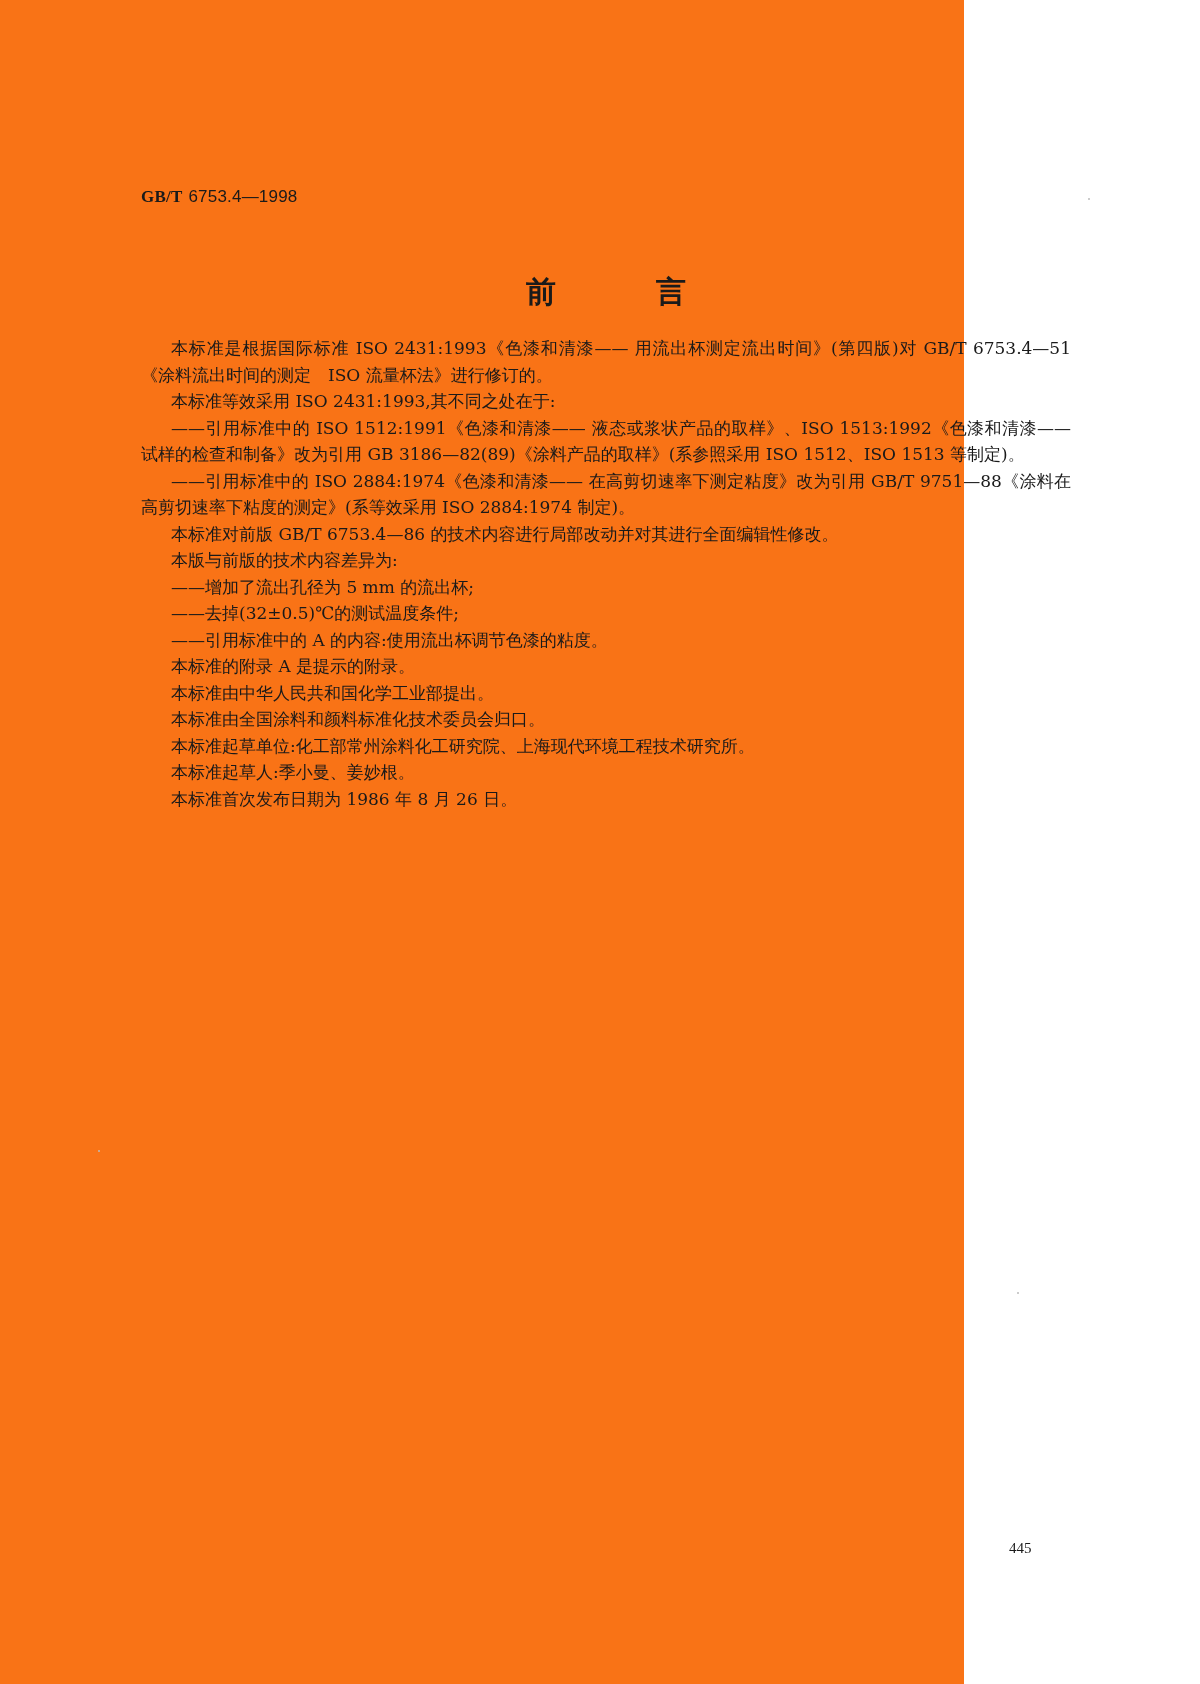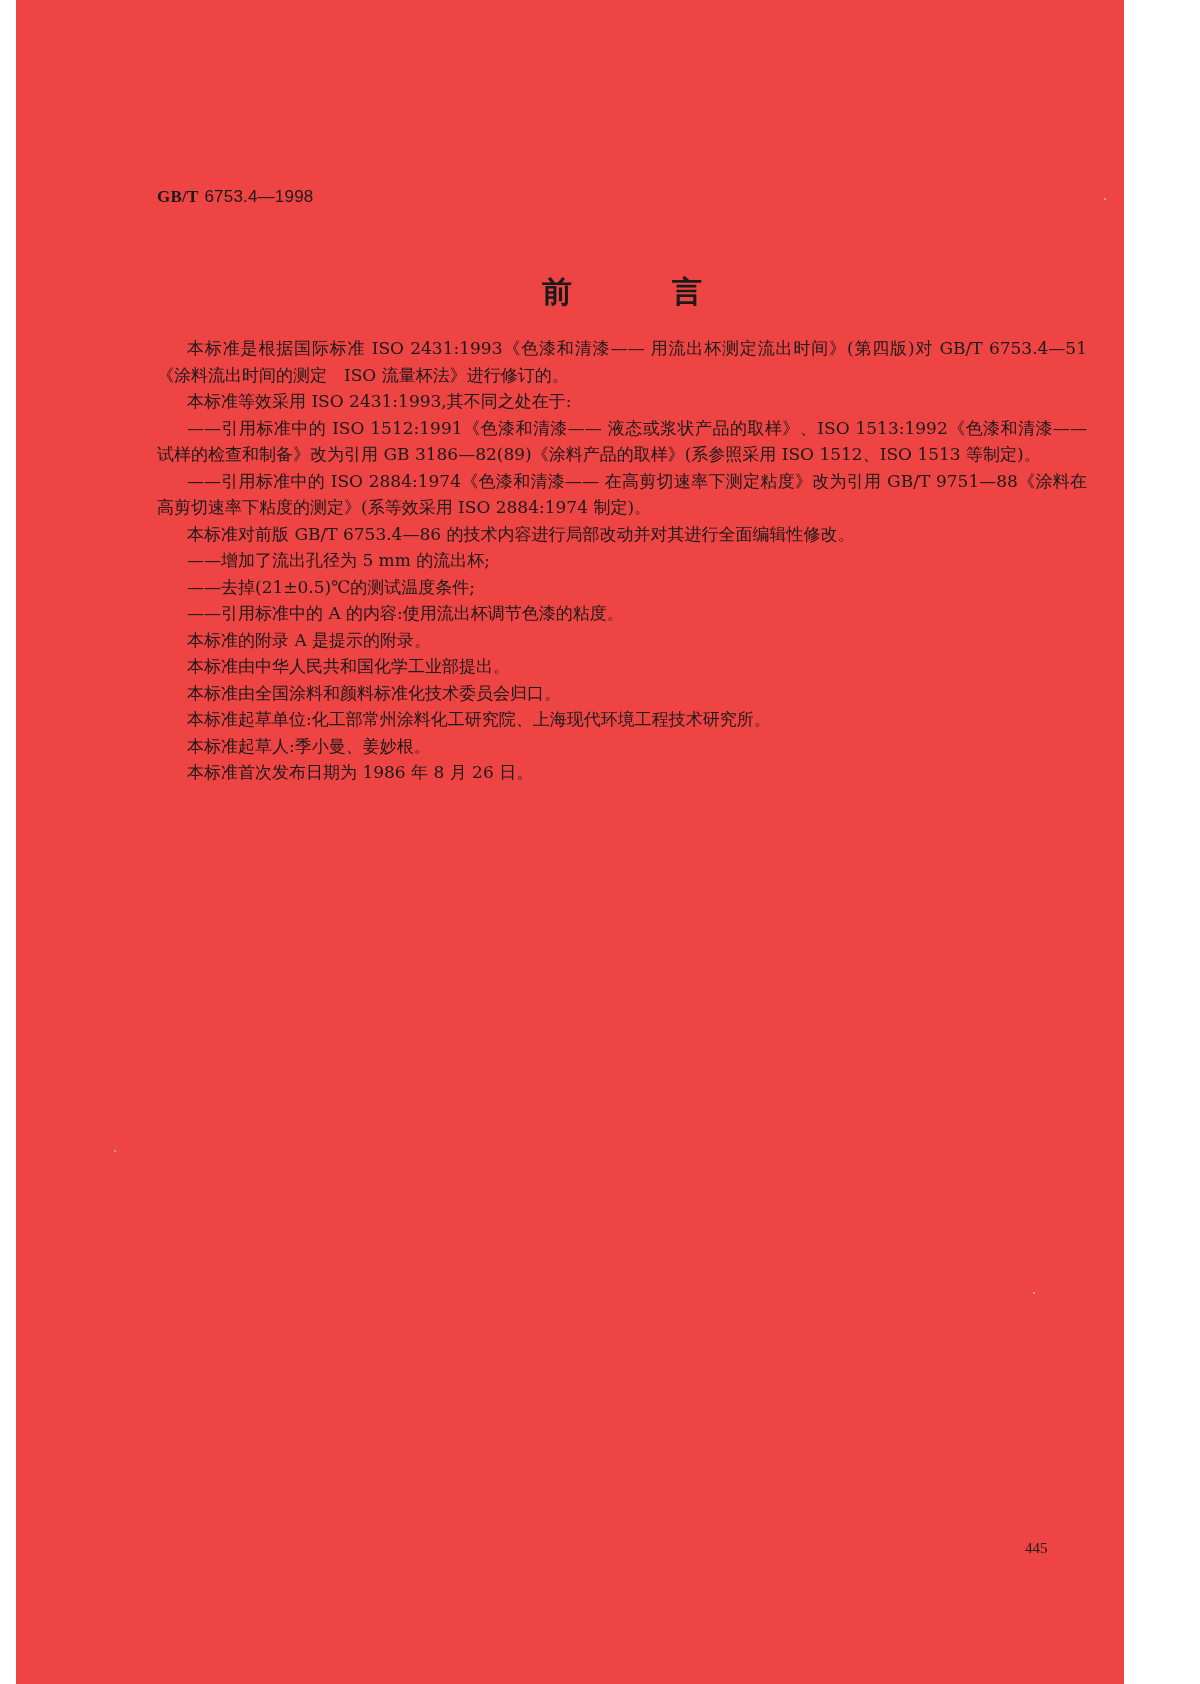--- a/index.html
+++ b/index.html
@@ -10,23 +10,23 @@
   body {
     width: 1200px;
     height: 1684px;
     position: relative;
     overflow: hidden;
     color: #1a1a1a;
     font-family: "DejaVu Serif", "Liberation Serif", serif;
   }
   .page {
     position: absolute;
-    left: 16px; top: 0;
-    width: 1108px; height: 1684px;
-    background: #ef4444;
+    left: 0; top: 0;
+    width: 964px; height: 1684px;
+    background: #f97316;
   }
   .std-number {
     position: absolute;
     left: 141px;
     top: 186px;
     font-size: 17px;
     letter-spacing: 0.2px;
   }
   .std-number .prefix {
     font-family: "Liberation Serif", serif;
@@ -90,22 +90,23 @@
   </div>
 
   <div class="title">前言</div>
 
   <div class="body-text">
     <p class="para wrap-justify">本标准是根据国际标准 ISO 2431:1993《色漆和清漆—— 用流出杯测定流出时间》(第四版)对 GB/T 6753.4—51《涂料流出时间的测定　ISO 流量杯法》进行修订的。</p>
     <p class="para">本标准等效采用 ISO 2431:1993,其不同之处在于:</p>
     <p class="para wrap-justify">——引用标准中的 ISO 1512:1991《色漆和清漆—— 液态或浆状产品的取样》、ISO 1513:1992《色漆和清漆—— 试样的检查和制备》改为引用 GB 3186—82(89)《涂料产品的取样》(系参照采用 ISO 1512、ISO 1513 等制定)。</p>
     <p class="para wrap-justify">——引用标准中的 ISO 2884:1974《色漆和清漆—— 在高剪切速率下测定粘度》改为引用 GB/T 9751—88《涂料在高剪切速率下粘度的测定》(系等效采用 ISO 2884:1974 制定)。</p>
     <p class="para">本标准对前版 GB/T 6753.4—86 的技术内容进行局部改动并对其进行全面编辑性修改。</p>
+    <p class="para">本版与前版的技术内容差异为:</p>
     <p class="para">——增加了流出孔径为 5 mm 的流出杯;</p>
-    <p class="para">——去掉(21±0.5)℃的测试温度条件;</p>
+    <p class="para">——去掉(32±0.5)℃的测试温度条件;</p>
     <p class="para">——引用标准中的 A 的内容:使用流出杯调节色漆的粘度。</p>
     <p class="para">本标准的附录 A 是提示的附录。</p>
     <p class="para">本标准由中华人民共和国化学工业部提出。</p>
     <p class="para">本标准由全国涂料和颜料标准化技术委员会归口。</p>
     <p class="para">本标准起草单位:化工部常州涂料化工研究院、上海现代环境工程技术研究所。</p>
     <p class="para">本标准起草人:季小曼、姜妙根。</p>
     <p class="para">本标准首次发布日期为 1986 年 8 月 26 日。</p>
   </div>
 
   <div class="page-number">445</div>

